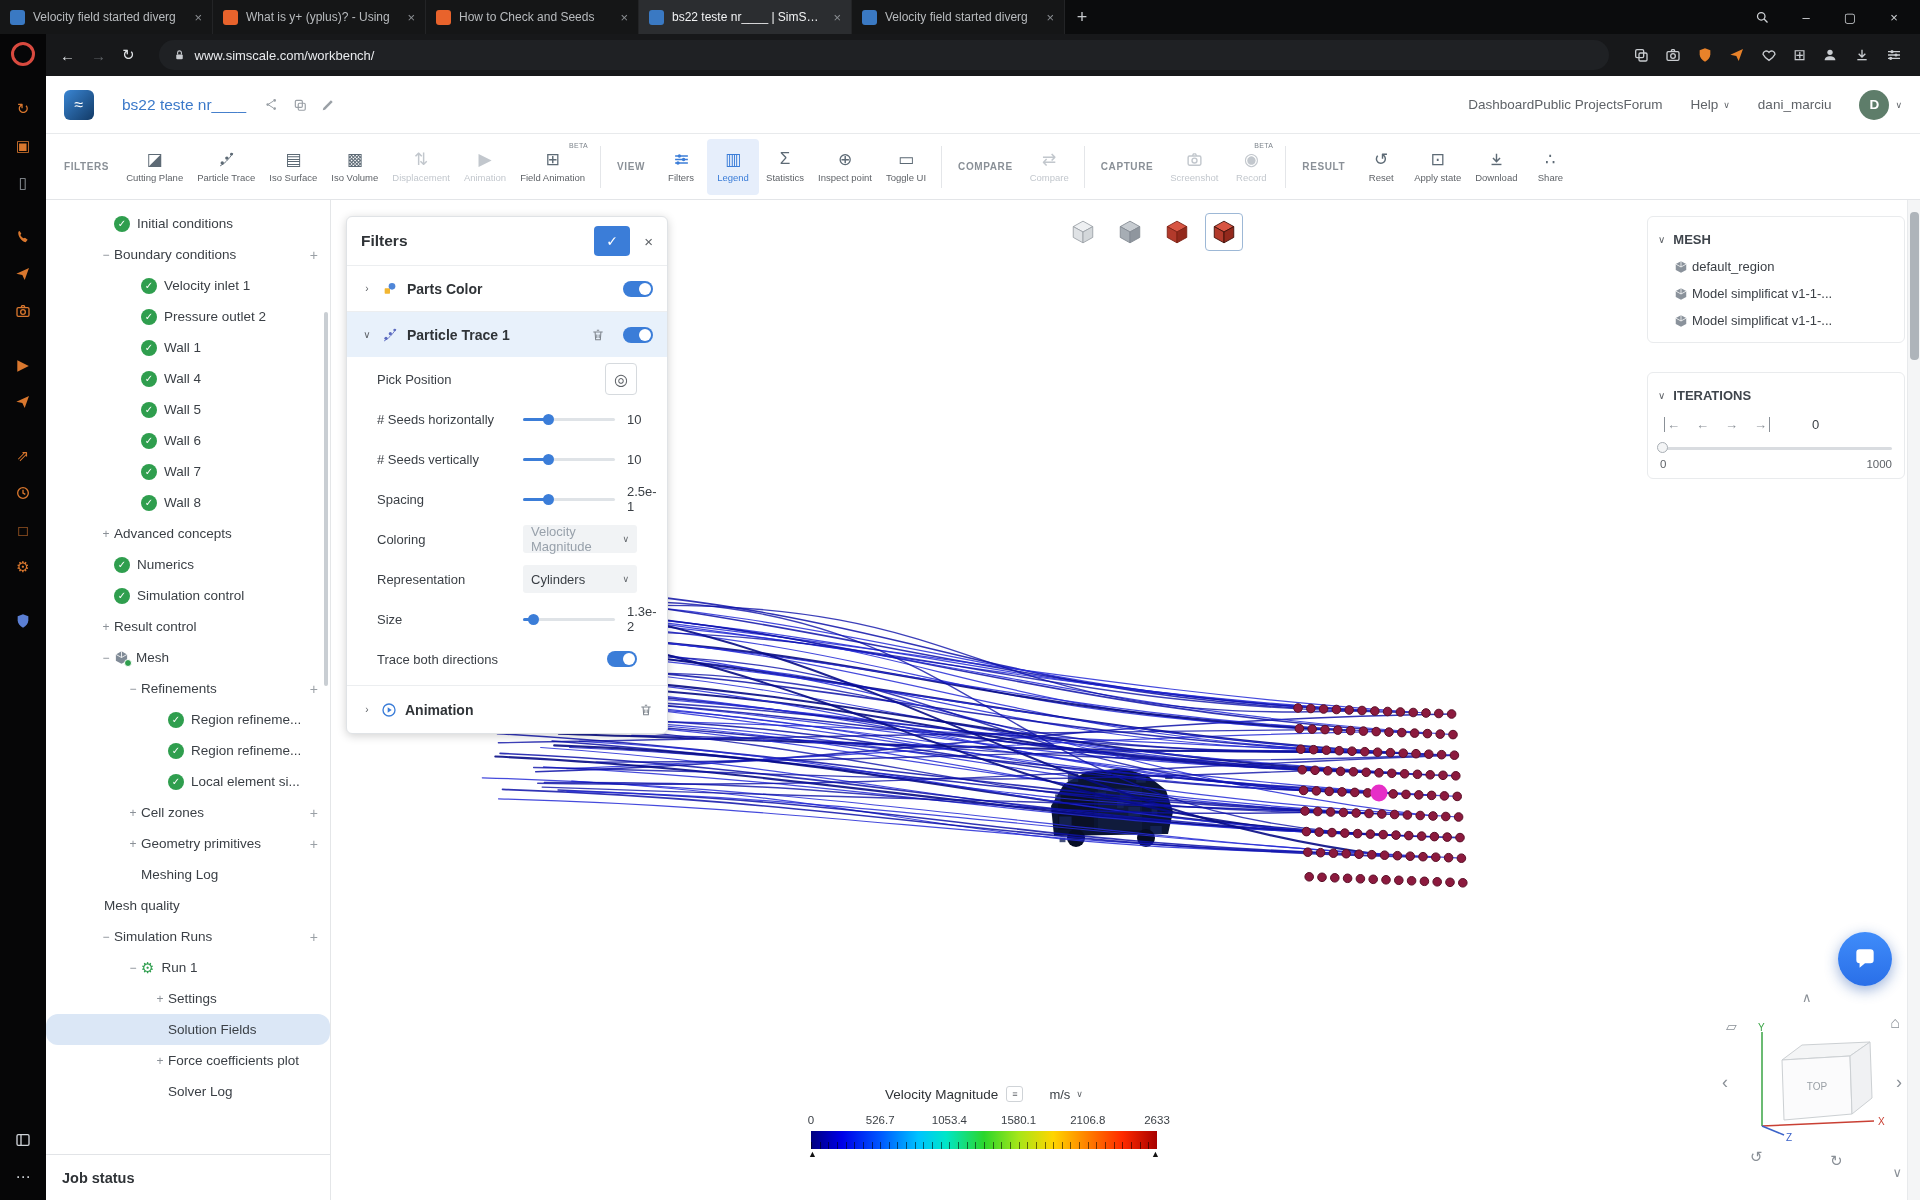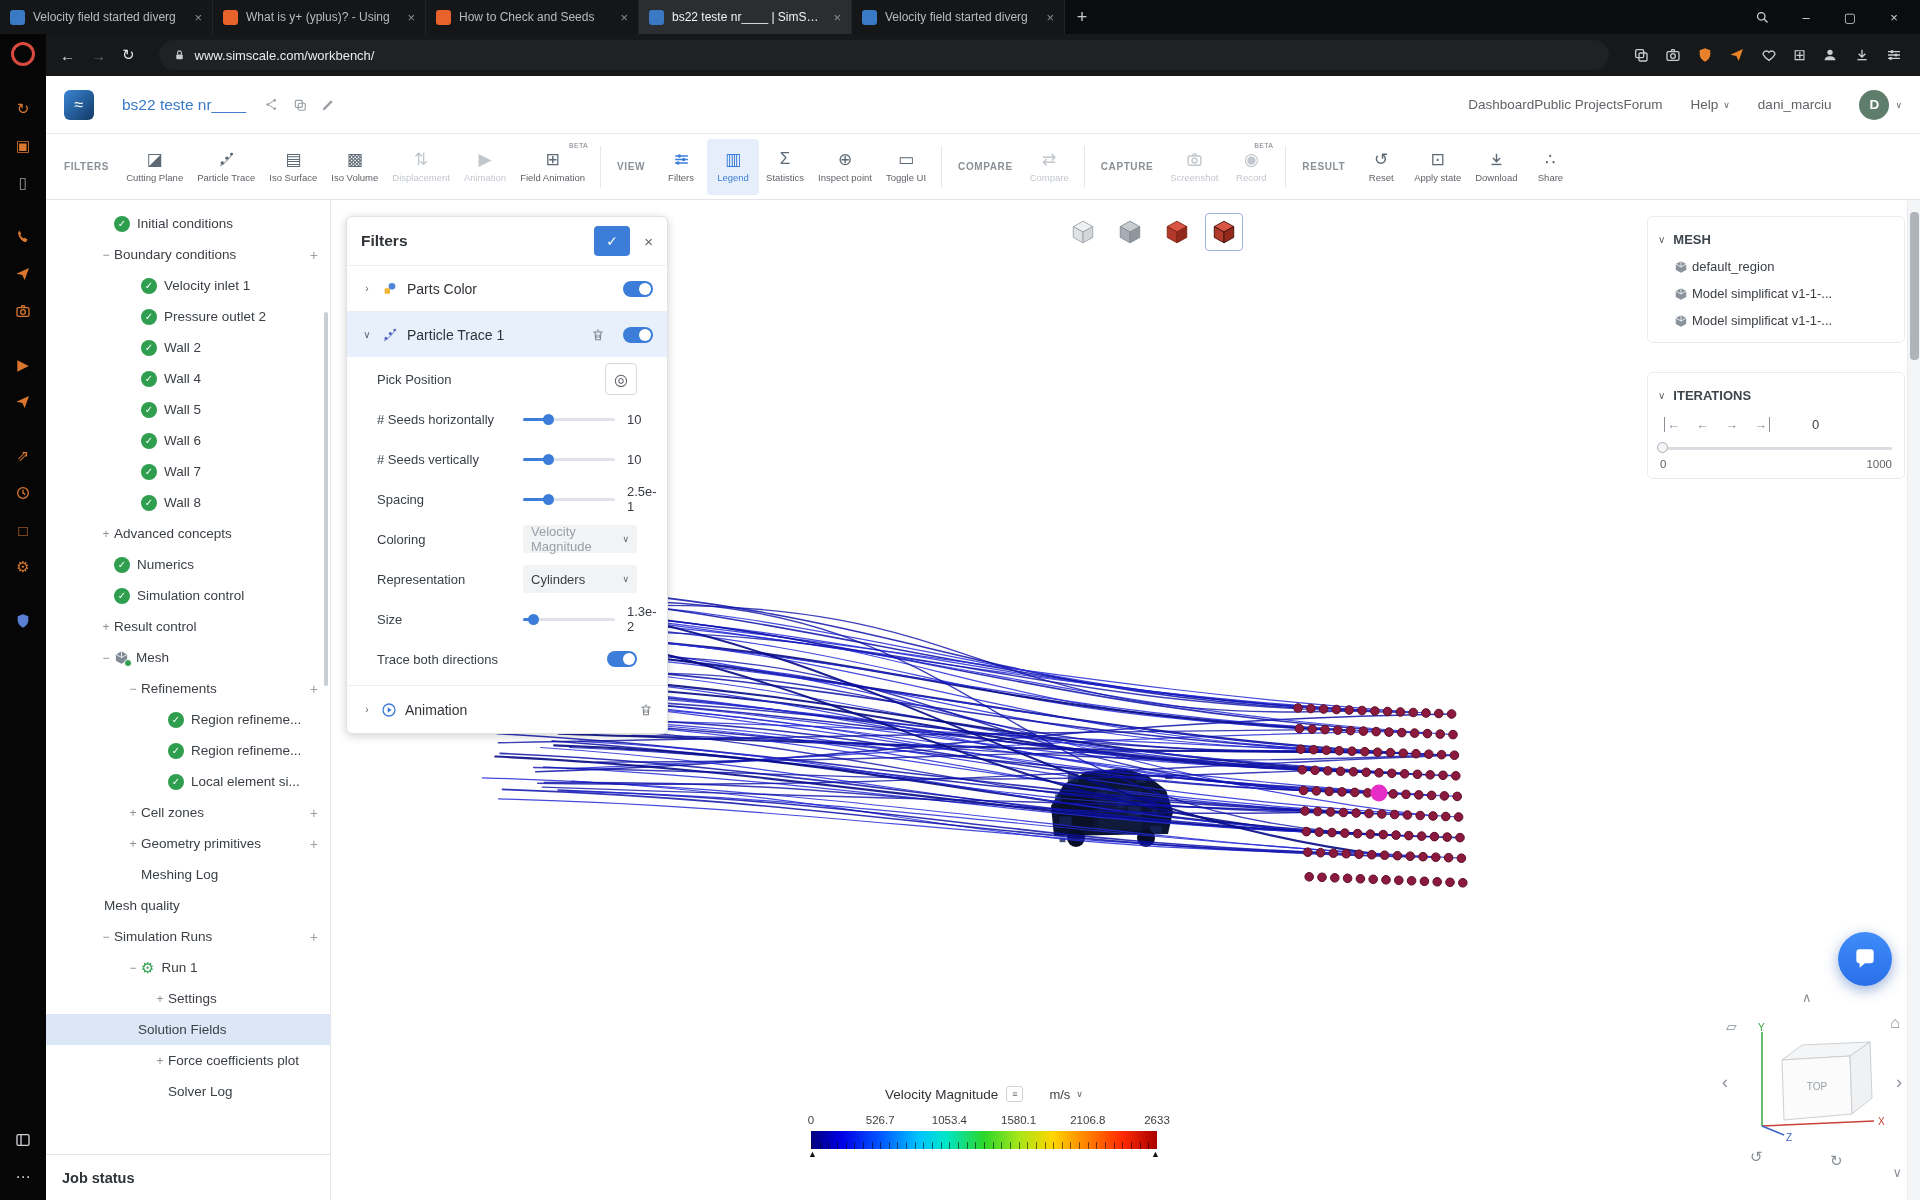--- a/index.html
+++ b/index.html
@@ -73,21 +73,21 @@
 .job-status{height:46px;border-top:1px solid #e2e4e7;display:flex;align-items:center;padding:0 16px;font-size:14.5px;font-weight:bold;color:#2f3337;background:#fff}
 
 .filters-panel{position:absolute;left:300px;top:16px;width:322px;background:#fff;border:1px solid #e0e3e6;border-radius:6px;box-shadow:0 2px 10px rgba(0,0,0,.18);z-index:6}
 .fp-header{height:48px;display:flex;align-items:center;padding:0 14px}
 .fp-title{font-size:15.5px;font-weight:bold;color:#2f3337;flex:1}
 .fp-apply{width:36px;height:30px;background:#3b7dd8;border-radius:4px;color:#fff;display:flex;align-items:center;justify-content:center;font-size:14px}
 .fp-close{margin-left:14px;color:#5f6368;font-size:15px}
 .fp-sec{height:46px;border-top:1px solid #eceef0;display:flex;align-items:center;padding:0 14px;gap:8px}
 .sec-chev{font-size:10px;color:#5f6368;width:12px;text-align:center}
 .sec-ic{display:flex;width:18px;justify-content:center}
-.sec-label{font-size:14px;font-weight:normal;color:#2f3337;flex:1}
+.sec-label{font-size:14px;font-weight:bold;color:#2f3337;flex:1}
 .fp-sec.pt{background:#e8f1fb}
 .fp-trash{color:#7d848c;display:flex;margin-right:10px}
 .fp-body{padding:2px 30px 6px}
 .fp-field{height:40px;display:flex;align-items:center}
 .fp-label{width:146px;font-size:13px;color:#3a3f45;flex:0 0 auto}
 .fp-value{margin-left:12px;font-size:13px;color:#3a3f45}
 .fp-pick-btn{margin-left:auto;width:32px;height:32px;border:1px solid #d6dade;border-radius:4px;display:flex;align-items:center;justify-content:center;color:#5f6368}
 .fp-select{width:148px;height:28px;background:#f1f3f5;border-radius:3px;display:flex;align-items:center;justify-content:space-between;padding:0 8px;font-size:13px;color:#3a3f45}
 .fp-select.gray{color:#98a1ab}
 .fp-anim{height:48px;border-top:1px solid #eceef0;display:flex;align-items:center;padding:0 14px;gap:8px}
@@ -725,21 +725,21 @@
                   <span class="t-label">Velocity inlet 1</span>
                 </div>
                 <div class="tree-row" style="padding-left: 79px;">
                   <span class="t-exp"></span>
                   <span class="t-check">✓</span>
                   <span class="t-label">Pressure outlet 2</span>
                 </div>
                 <div class="tree-row" style="padding-left: 79px;">
                   <span class="t-exp"></span>
                   <span class="t-check">✓</span>
-                  <span class="t-label">Wall 2</span>
+                  <span class="t-label">Wall 1</span>
                 </div>
                 <div class="tree-row" style="padding-left: 79px;">
                   <span class="t-exp"></span>
                   <span class="t-check">✓</span>
                   <span class="t-label">Wall 4</span>
                 </div>
                 <div class="tree-row" style="padding-left: 79px;">
                   <span class="t-exp"></span>
                   <span class="t-check">✓</span>
                   <span class="t-label">Wall 5</span>
@@ -833,21 +833,21 @@
                 </div>
                 <div class="tree-row" style="padding-left: 79px;">
                   <span class="t-exp">−</span>
                   <span class="t-gear">⚙</span>
                   <span class="t-label">Run 1</span>
                 </div>
                 <div class="tree-row" style="padding-left: 106px;">
                   <span class="t-exp">+</span>
                   <span class="t-label">Settings</span>
                 </div>
-                <div class="tree-row selected" style="padding-left: 76px;">
+                <div class="tree-row selected" style="padding-left: 106px; border-radius: 12px;">
                   <span class="t-exp"></span>
                   <span class="t-label">Solution Fields</span>
                 </div>
                 <div class="tree-row" style="padding-left: 106px;">
                   <span class="t-exp">+</span>
                   <span class="t-label">Force coefficients plot</span>
                 </div>
                 <div class="tree-row" style="padding-left: 106px;">
                   <span class="t-exp"></span>
                   <span class="t-label">Solver Log</span>

